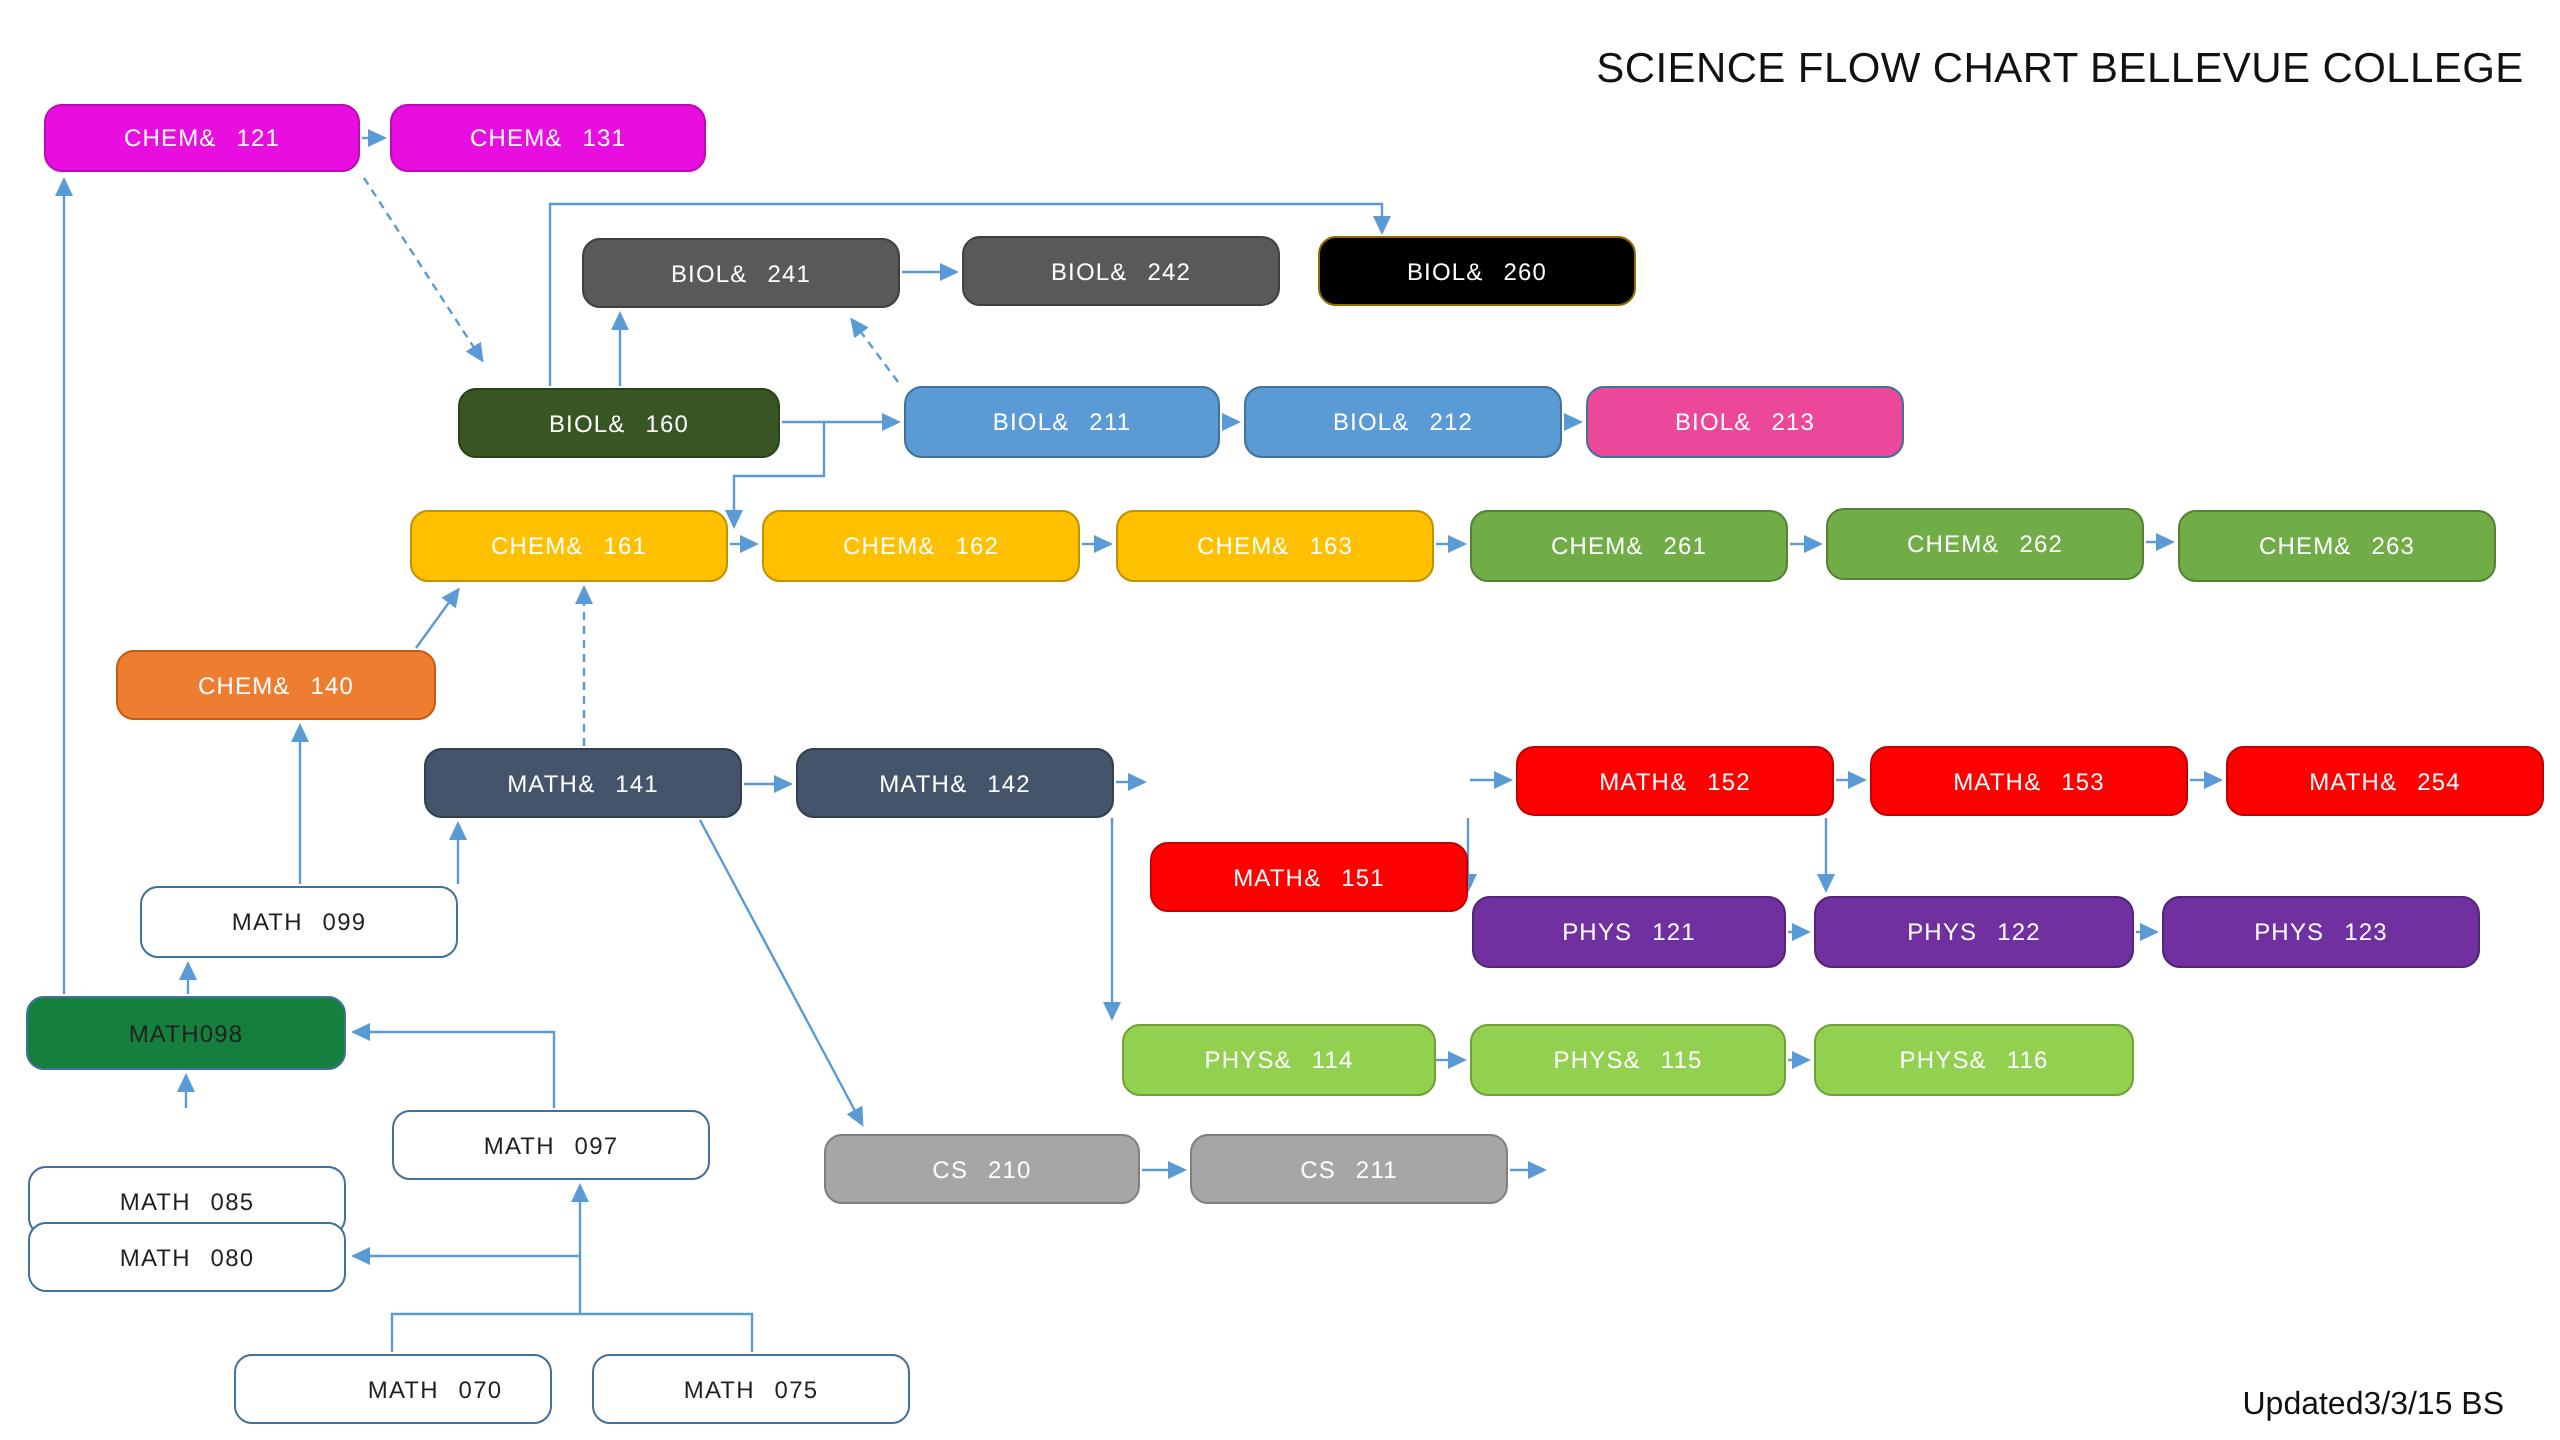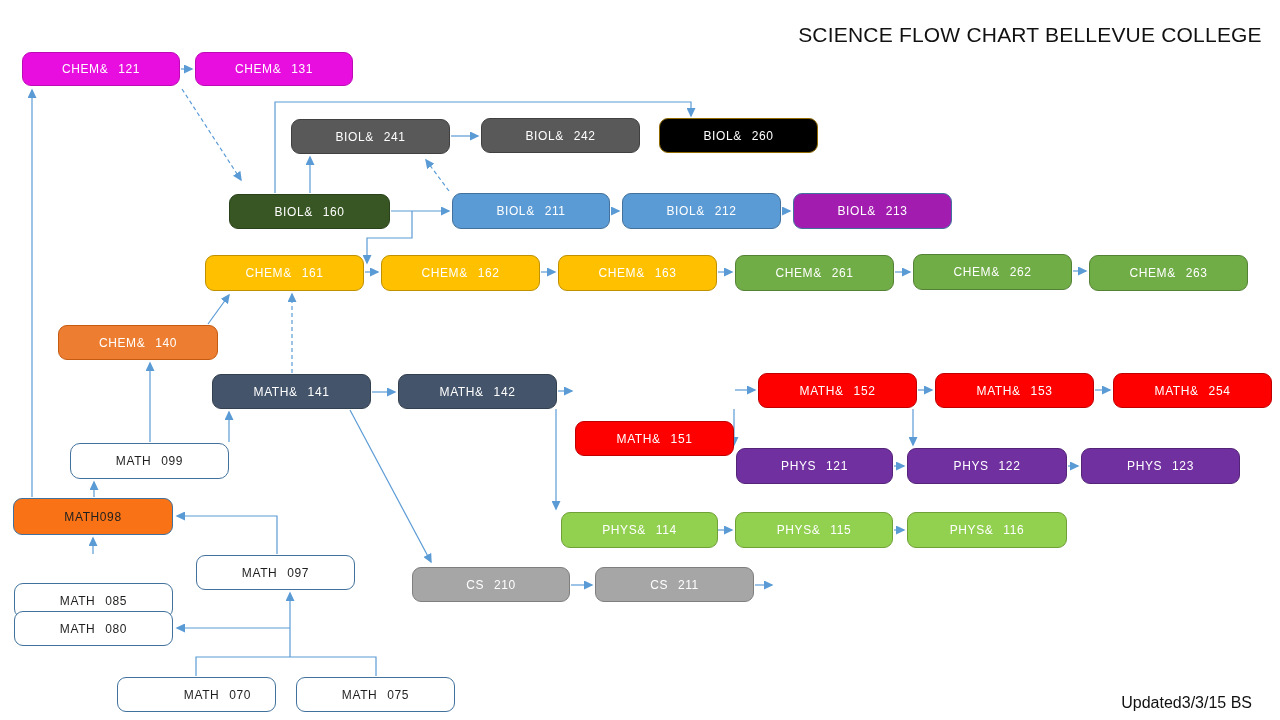--- a/index.html
+++ b/index.html
@@ -78,21 +78,21 @@
     </svg>
   <div id="node-layer">
       <div class="node" style="left: 22px; top: 52px; width: 158px; height: 34px; background: rgb(233, 14, 224); border-color: rgb(188, 11, 181); color: rgb(255, 255, 255);">CHEM&amp; 121</div>
       <div class="node" style="left: 195px; top: 52px; width: 158px; height: 34px; background: rgb(233, 14, 224); border-color: rgb(188, 11, 181); color: rgb(255, 255, 255);">CHEM&amp; 131</div>
       <div class="node" style="left: 291px; top: 119px; width: 159px; height: 35px; background: rgb(89, 89, 89); border-color: rgb(64, 64, 64); color: rgb(255, 255, 255);">BIOL&amp; 241</div>
       <div class="node" style="left: 481px; top: 118px; width: 159px; height: 35px; background: rgb(89, 89, 89); border-color: rgb(64, 64, 64); color: rgb(255, 255, 255);">BIOL&amp; 242</div>
       <div class="node" style="left: 659px; top: 118px; width: 159px; height: 35px; background: #000000; border-color: rgb(143, 107, 0); color: rgb(255, 255, 255);">BIOL&amp; 260</div>
       <div class="node" style="left: 229px; top: 194px; width: 161px; height: 35px; background: rgb(55, 86, 35); border-color: rgb(42, 66, 27); color: rgb(255, 255, 255);">BIOL&amp; 160</div>
       <div class="node" style="left: 452px; top: 193px; width: 158px; height: 36px; background: rgb(91, 155, 213); border-color: rgb(65, 113, 156); color: rgb(255, 255, 255);">BIOL&amp; 211</div>
       <div class="node" style="left: 622px; top: 193px; width: 159px; height: 36px; background: rgb(91, 155, 213); border-color: rgb(65, 113, 156); color: rgb(255, 255, 255);">BIOL&amp; 212</div>
-      <div class="node" style="left: 793px; top: 193px; width: 159px; height: 36px; background: #a21caf; border-color: rgb(65, 113, 156); color: rgb(255, 255, 255); text-align: center;">BIOL&amp; 213</div>
+      <div class="node" style="left: 793px; top: 193px; width: 159px; height: 36px; background: #ec4899; border-color: rgb(65, 113, 156); color: rgb(255, 255, 255); text-align: center;">BIOL&amp; 213</div>
       <div class="node" style="left: 205px; top: 255px; width: 159px; height: 36px; background: rgb(255, 192, 0); border-color: rgb(191, 144, 0); color: rgb(255, 255, 255);">CHEM&amp; 161</div>
       <div class="node" style="left: 381px; top: 255px; width: 159px; height: 36px; background: rgb(255, 192, 0); border-color: rgb(191, 144, 0); color: rgb(255, 255, 255);">CHEM&amp; 162</div>
       <div class="node" style="left: 558px; top: 255px; width: 159px; height: 36px; background: rgb(255, 192, 0); border-color: rgb(191, 144, 0); color: rgb(255, 255, 255);">CHEM&amp; 163</div>
       <div class="node" style="left: 735px; top: 255px; width: 159px; height: 36px; background: rgb(112, 173, 71); border-color: rgb(84, 130, 53); color: rgb(255, 255, 255);">CHEM&amp; 261</div>
       <div class="node" style="left: 913px; top: 254px; width: 159px; height: 36px; background: rgb(112, 173, 71); border-color: rgb(84, 130, 53); color: rgb(255, 255, 255);">CHEM&amp; 262</div>
       <div class="node" style="left: 1089px; top: 255px; width: 159px; height: 36px; background: rgb(112, 173, 71); border-color: rgb(84, 130, 53); color: rgb(255, 255, 255);">CHEM&amp; 263</div>
       <div class="node" style="left: 58px; top: 325px; width: 160px; height: 35px; background: rgb(237, 125, 49); border-color: rgb(197, 90, 17); color: rgb(255, 255, 255);">CHEM&amp; 140</div>
       <div class="node" style="left: 212px; top: 374px; width: 159px; height: 35px; background: rgb(68, 84, 106); border-color: rgb(51, 64, 79); color: rgb(255, 255, 255);">MATH&amp; 141</div>
       <div class="node" style="left: 398px; top: 374px; width: 159px; height: 35px; background: rgb(68, 84, 106); border-color: rgb(51, 64, 79); color: rgb(255, 255, 255);">MATH&amp; 142</div>
       <div class="node" style="left: 575px; top: 373px; width: 159px; height: 35px; background: rgb(255, 0, 0); border-color: rgb(192, 0, 0); color: rgb(255, 255, 255); margin-top: 48px;">MATH&amp; 151</div>
@@ -100,22 +100,22 @@
       <div class="node" style="left: 935px; top: 373px; width: 159px; height: 35px; background: rgb(255, 0, 0); border-color: rgb(192, 0, 0); color: rgb(255, 255, 255);">MATH&amp; 153</div>
       <div class="node" style="left: 1113px; top: 373px; width: 159px; height: 35px; background: rgb(255, 0, 0); border-color: rgb(192, 0, 0); color: rgb(255, 255, 255);">MATH&amp; 254</div>
       <div class="node" style="left: 736px; top: 448px; width: 157px; height: 36px; background: rgb(112, 48, 160); border-color: rgb(84, 36, 120); color: rgb(255, 255, 255);">PHYS 121</div>
       <div class="node" style="left: 907px; top: 448px; width: 160px; height: 36px; background: rgb(112, 48, 160); border-color: rgb(84, 36, 120); color: rgb(255, 255, 255);">PHYS 122</div>
       <div class="node" style="left: 1081px; top: 448px; width: 159px; height: 36px; background: rgb(112, 48, 160); border-color: rgb(84, 36, 120); color: rgb(255, 255, 255);">PHYS 123</div>
       <div class="node" style="left: 561px; top: 512px; width: 157px; height: 36px; background: rgb(146, 208, 80); border-color: rgb(111, 161, 54); color: rgb(255, 255, 255);">PHYS&amp; 114</div>
       <div class="node" style="left: 735px; top: 512px; width: 158px; height: 36px; background: rgb(146, 208, 80); border-color: rgb(111, 161, 54); color: rgb(255, 255, 255);">PHYS&amp; 115</div>
       <div class="node" style="left: 907px; top: 512px; width: 160px; height: 36px; background: rgb(146, 208, 80); border-color: rgb(111, 161, 54); color: rgb(255, 255, 255);">PHYS&amp; 116</div>
       <div class="node" style="left: 412px; top: 567px; width: 158px; height: 35px; background: rgb(166, 166, 166); border-color: rgb(127, 127, 127); color: rgb(255, 255, 255);">CS 210</div>
       <div class="node" style="left: 595px; top: 567px; width: 159px; height: 35px; background: rgb(166, 166, 166); border-color: rgb(127, 127, 127); color: rgb(255, 255, 255);">CS 211</div>
-      <div class="node" style="left: 70px; top: 443px; width: 159px; height: 36px; background: rgb(255, 255, 255); border-color: rgb(65, 113, 156); color: rgb(31, 31, 31); border-radius: 10px;">MATH 099</div>
-      <div class="node" style="left: 13px; top: 498px; width: 160px; height: 37px; background: #f97316; border-color: rgb(65, 113, 156); color: rgb(31, 31, 31);">MATH098</div>
+      <div class="node" style="left: 70px; top: 443px; width: 159px; height: 36px; background: rgb(255, 255, 255); border-color: rgb(65, 113, 156); color: rgb(31, 31, 31);">MATH 099</div>
+      <div class="node" style="left: 13px; top: 498px; width: 160px; height: 37px; background: #15803d; border-color: rgb(65, 113, 156); color: rgb(31, 31, 31);">MATH098</div>
       <div class="node" style="left: 14px; top: 555px; width: 159px; height: 35px; background: rgb(255, 255, 255); border-color: rgb(65, 113, 156); color: rgb(31, 31, 31); margin-top: 28px;">MATH 085</div>
       <div class="node" style="left: 196px; top: 555px; width: 159px; height: 35px; background: rgb(255, 255, 255); border-color: rgb(65, 113, 156); color: rgb(31, 31, 31);">MATH 097</div>
       <div class="node" style="left: 14px; top: 611px; width: 159px; height: 35px; background: rgb(255, 255, 255); border-color: rgb(65, 113, 156); color: rgb(31, 31, 31);">MATH 080</div>
       <div class="node" style="left: 117px; top: 677px; width: 159px; height: 35px; background: rgb(255, 255, 255); border-color: rgb(65, 113, 156); color: rgb(31, 31, 31); padding-left: 42px;">MATH 070</div>
       <div class="node" style="left: 296px; top: 677px; width: 159px; height: 35px; background: rgb(255, 255, 255); border-color: rgb(65, 113, 156); color: rgb(31, 31, 31);">MATH 075</div>
     </div>
   <div class="title">SCIENCE FLOW CHART BELLEVUE COLLEGE</div>
   <div class="footer">Updated3/3/15 BS</div>
 </div>
 

